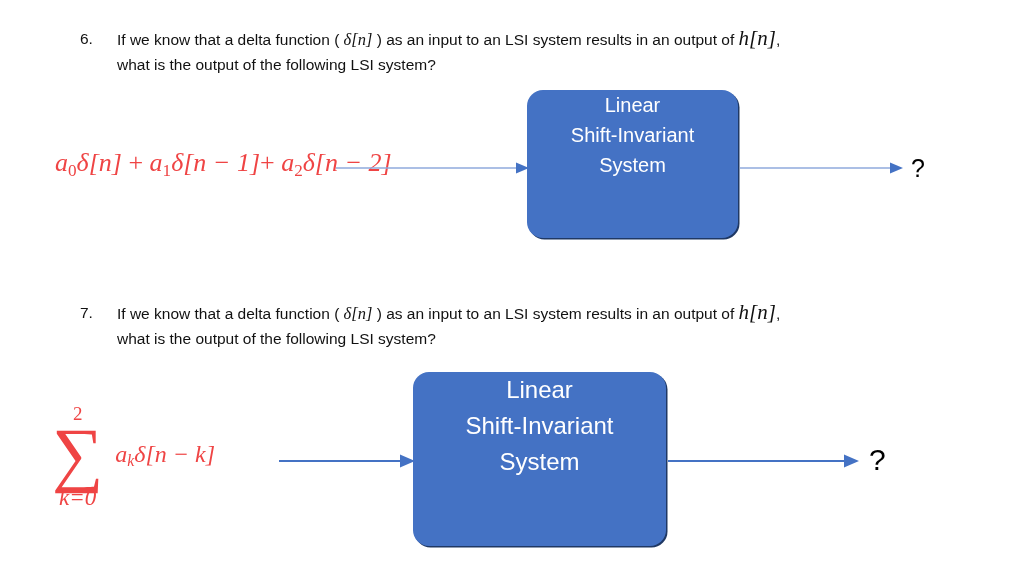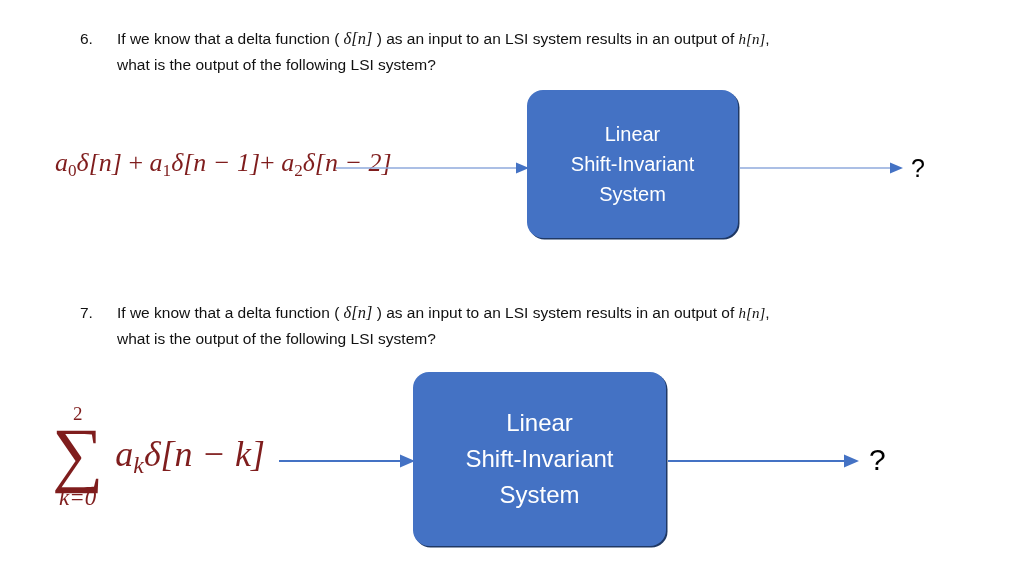--- a/index.html
+++ b/index.html
@@ -30,38 +30,37 @@
     flex: 0 0 37px;
     font-size: 15.5px;
   }
   .q-body {
     width: 830px;
   }
   .q-line { display: block; white-space: nowrap; }
   .mathi {
     font-family: "Liberation Serif", serif;
     font-style: italic;
-    font-size: 15px;
+    font-size: 21px;
   }
   .mathsym {
     font-family: "Liberation Serif", serif;
     font-style: italic;
     font-size: 16.5px;
   }
 
   
   .lsi-box {
     position: absolute;
     background: #4472C4;
     border-radius: 16px;
     box-shadow: 1.5px 1.5px 0 0 #1f3864;
     display: flex;
     flex-direction: column;
     align-items: center;
-    justify-content: center;
     color: #ffffff;
     text-align: center;
   }
   .lsi-line { display: block; white-space: nowrap; }
 
   #lsi-box-1 {
     left: 527px; top: 90px; width: 211px; height: 148px;
     font-size: 20px; line-height: 30px;
   }
   #lsi-box-2 {
@@ -70,21 +69,21 @@
   }
 
   
   .arrow { position: absolute; }
   .arrow svg { display: block; }
 
   
   .equation {
     position: absolute;
     font-family: "Liberation Serif", serif;
-    color: #7f1d1d;
+    color: #ef4444;
     white-space: nowrap;
   }
   #equation-1 {
     left: 55px; top: 148px;
     font-size: 26px;
     font-style: italic;
   }
   #equation-1 .upr { font-style: normal; }
   .sub {
     font-size: 0.66em;
@@ -115,21 +114,21 @@
     font-style: normal;
     line-height: 0.92;
   }
   .sigma-bottom {
     font-size: 23px;
     font-family: "Liberation Serif", serif;
     font-style: italic;
     margin-top: -1px;
   }
   .sigma-body {
-    font-size: 36px;
+    font-size: 24px;
     font-family: "Liberation Serif", serif;
     font-style: italic;
     margin-left: 12px;
     margin-bottom: 2px;
   }
 
   
   .qmark {
     position: absolute;
     font-family: "Liberation Sans", sans-serif;

